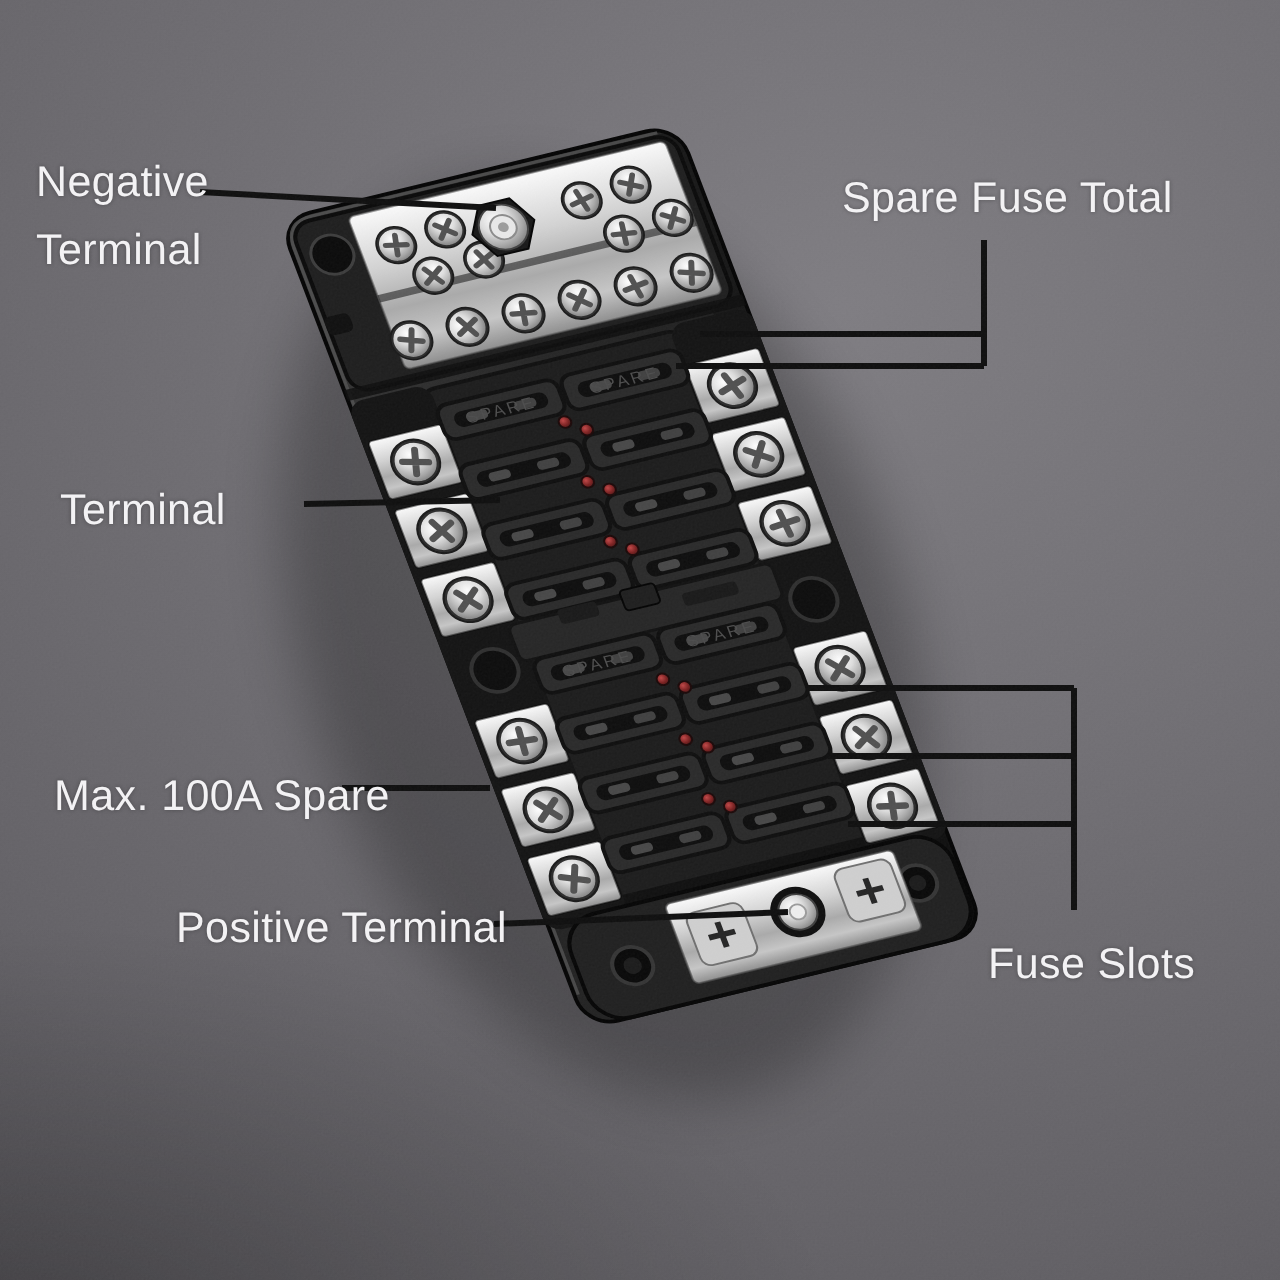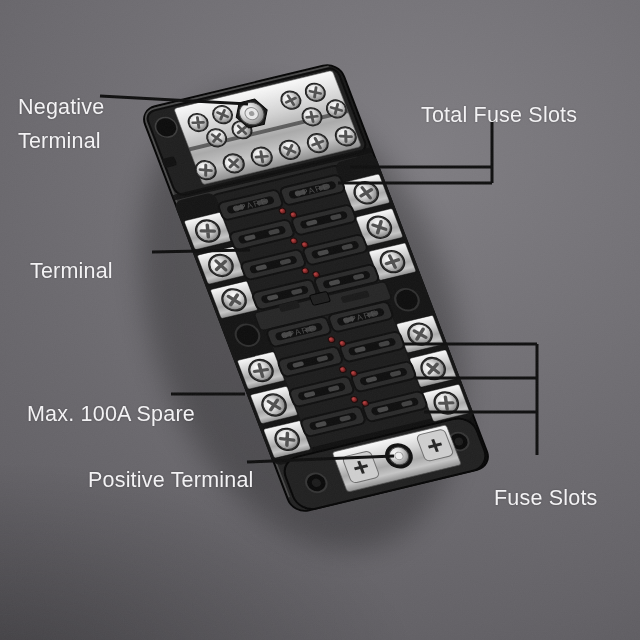--- a/index.html
+++ b/index.html
@@ -5,21 +5,21 @@
   html,body{margin:0;padding:0;}
   body{
     width:640px;height:640px;overflow:hidden;
     font-family:"Liberation Sans", sans-serif;
     background:
       radial-gradient(ellipse 120% 60% at 0% 105%, rgba(0,0,0,.28), rgba(0,0,0,0) 55%),
       radial-gradient(ellipse 900px 760px at 66% 24%, #7d7b80 0%, #6f6d72 32%, #615f64 62%, #535156 85%, #4a484c 100%);
   }
   .stage{position:relative;width:640px;height:640px;}
   svg{position:absolute;left:0;top:0;}
-  .labels{position:absolute;left:0;top:0;width:640px;height:588px;pointer-events:none;margin-top:16px;}
+  .labels{position:absolute;left:0;top:0;width:640px;height:588px;pointer-events:none;}
   .callout{
     position:absolute;color:#f3f2f4;font-size:21.5px;line-height:34px;
     letter-spacing:.2px;white-space:nowrap;
     text-shadow:0 0 2px rgba(20,20,20,.35);
   }
   .callout span{display:block;}
 </style>
 </head>
 <body>
 
@@ -235,21 +235,21 @@
 
   <rect width="640" height="640" filter="url(#grain)" opacity="0.07" style="pointer-events:none"></rect>
 </svg>
 
 <div class="labels">
   <div class="callout" style="left:18px; top:74px;">
     <span>Negative</span>
     <span>Terminal</span>
   </div>
   <div class="callout" style="left:421px; top:82px;">
-    <span>Total Fuse Slots</span>
+    <span>Spare Fuse Total</span>
   </div>
   <div class="callout" style="left:30px; top:238px;">
     <span>Terminal</span>
   </div>
   <div class="callout" style="left:27px; top:381px;">
     <span>Max. 100A Spare</span>
   </div>
   <div class="callout" style="left:494px; top:465px;">
     <span>Fuse Slots</span>
   </div>

